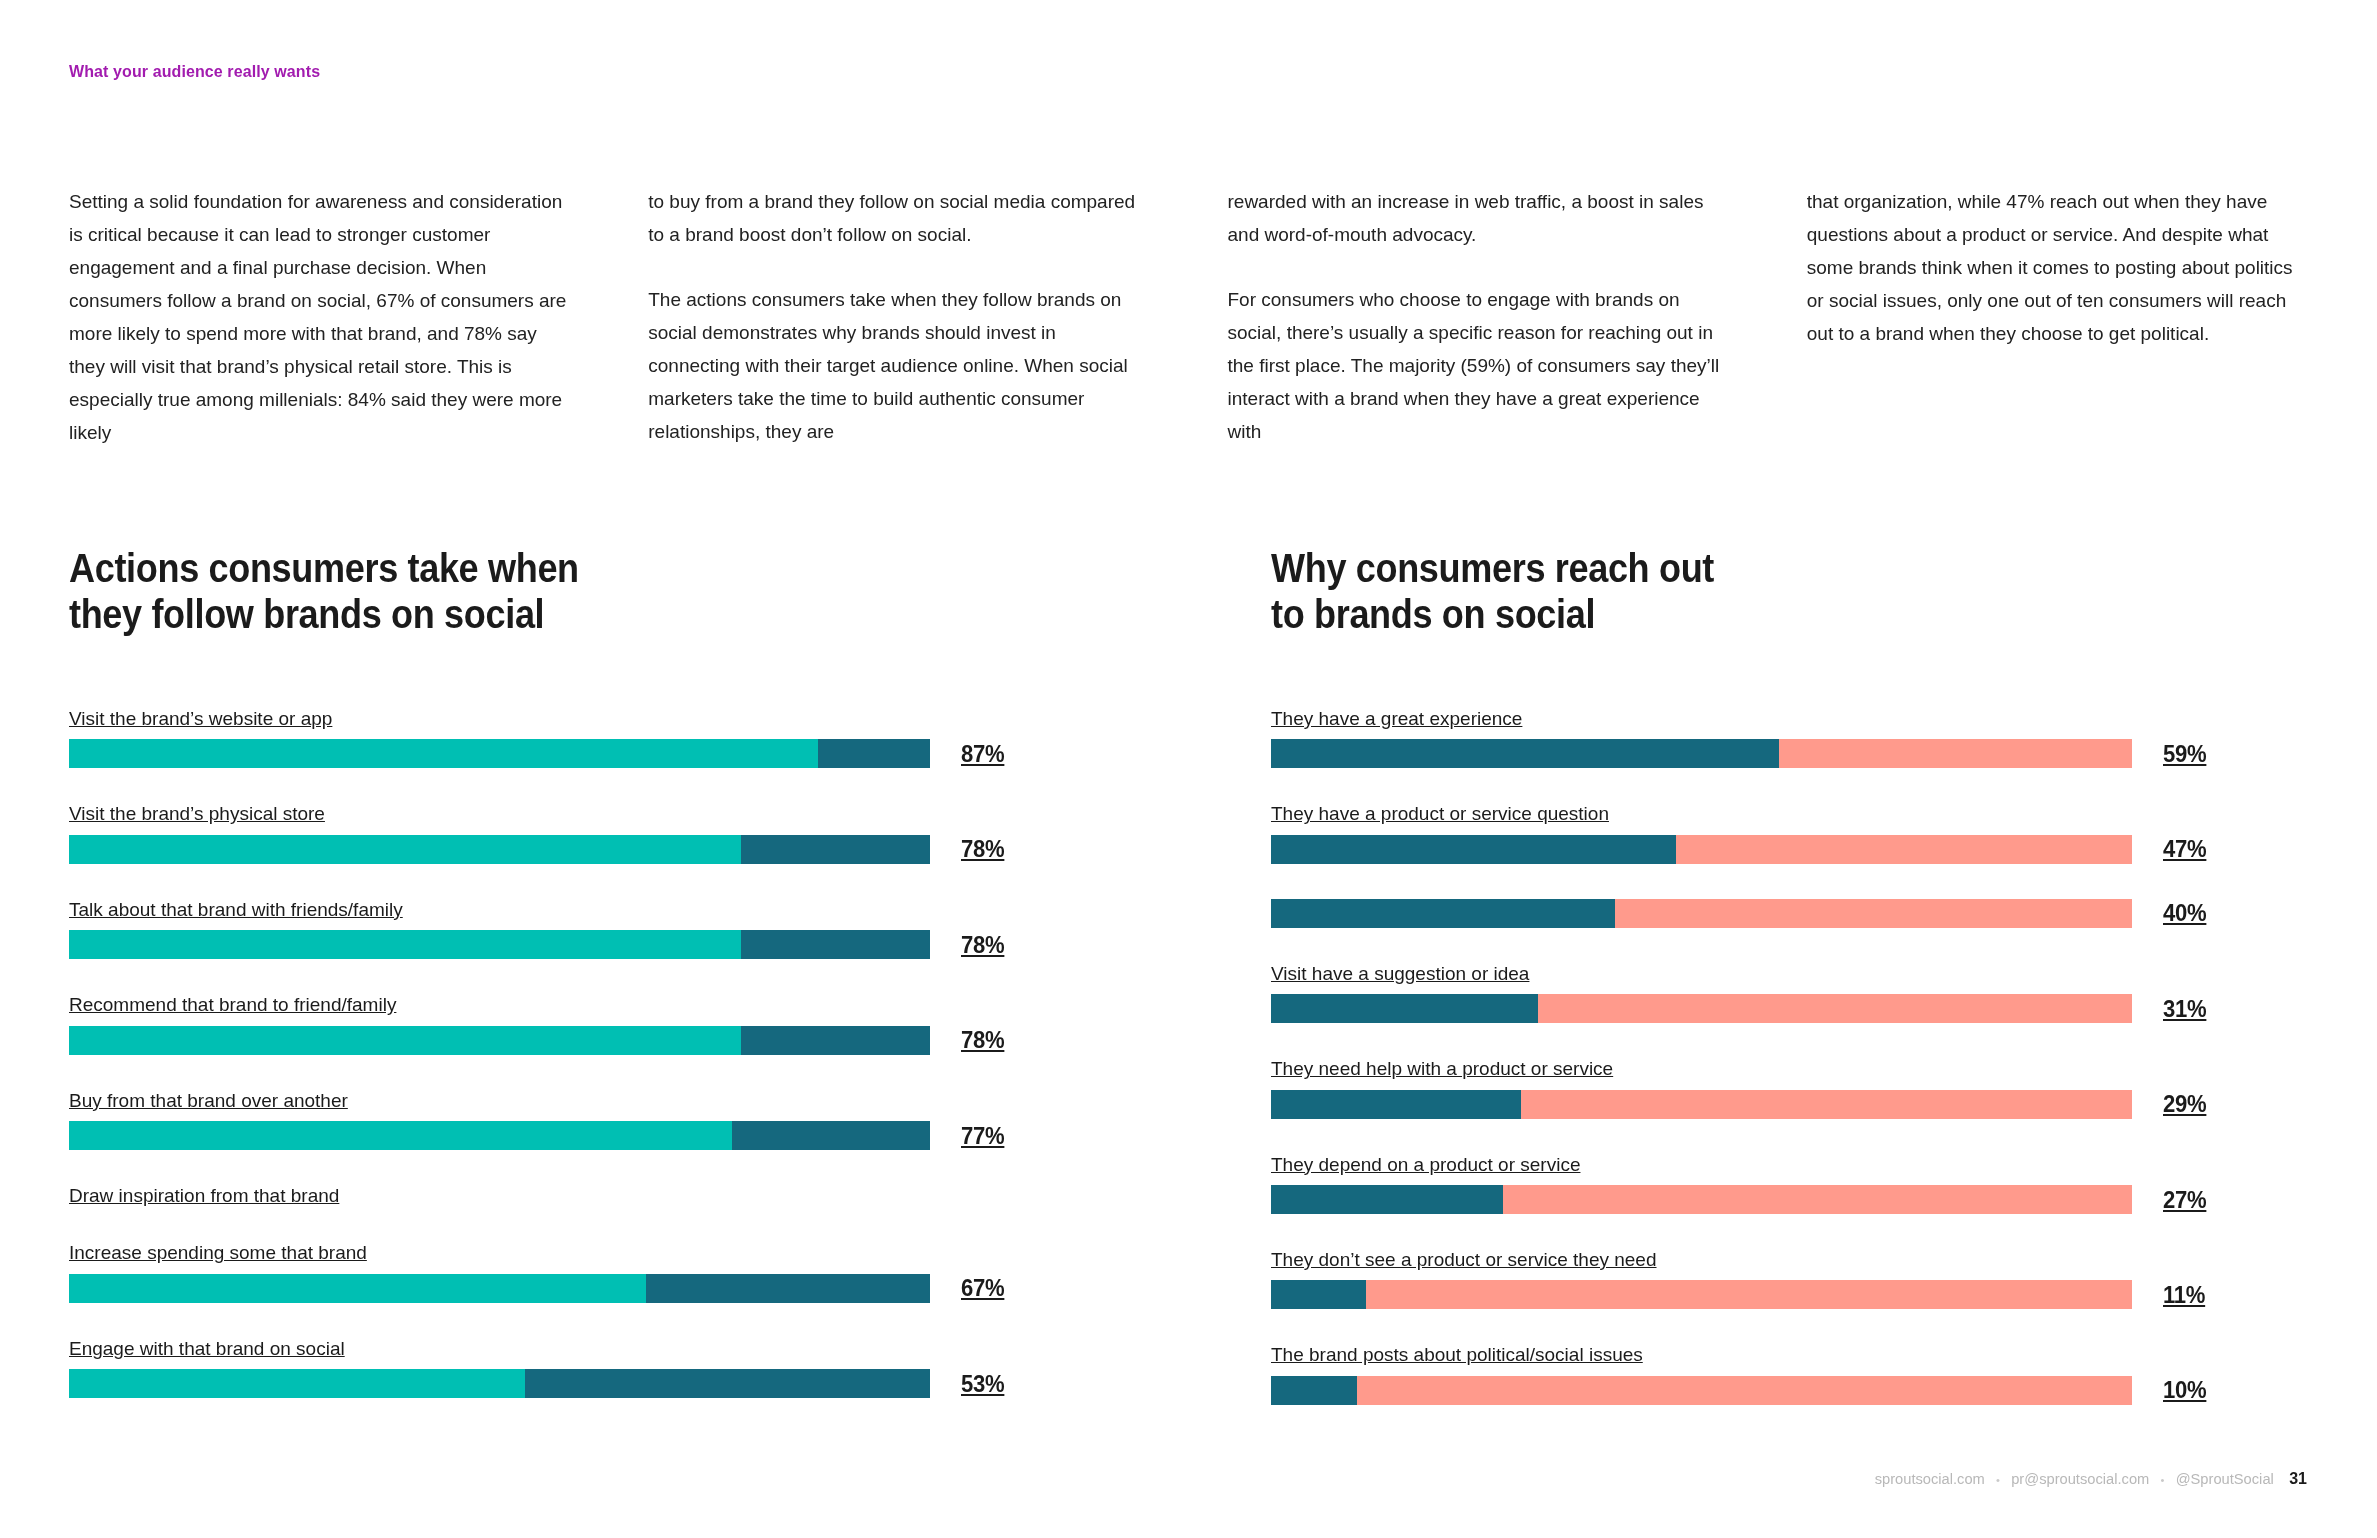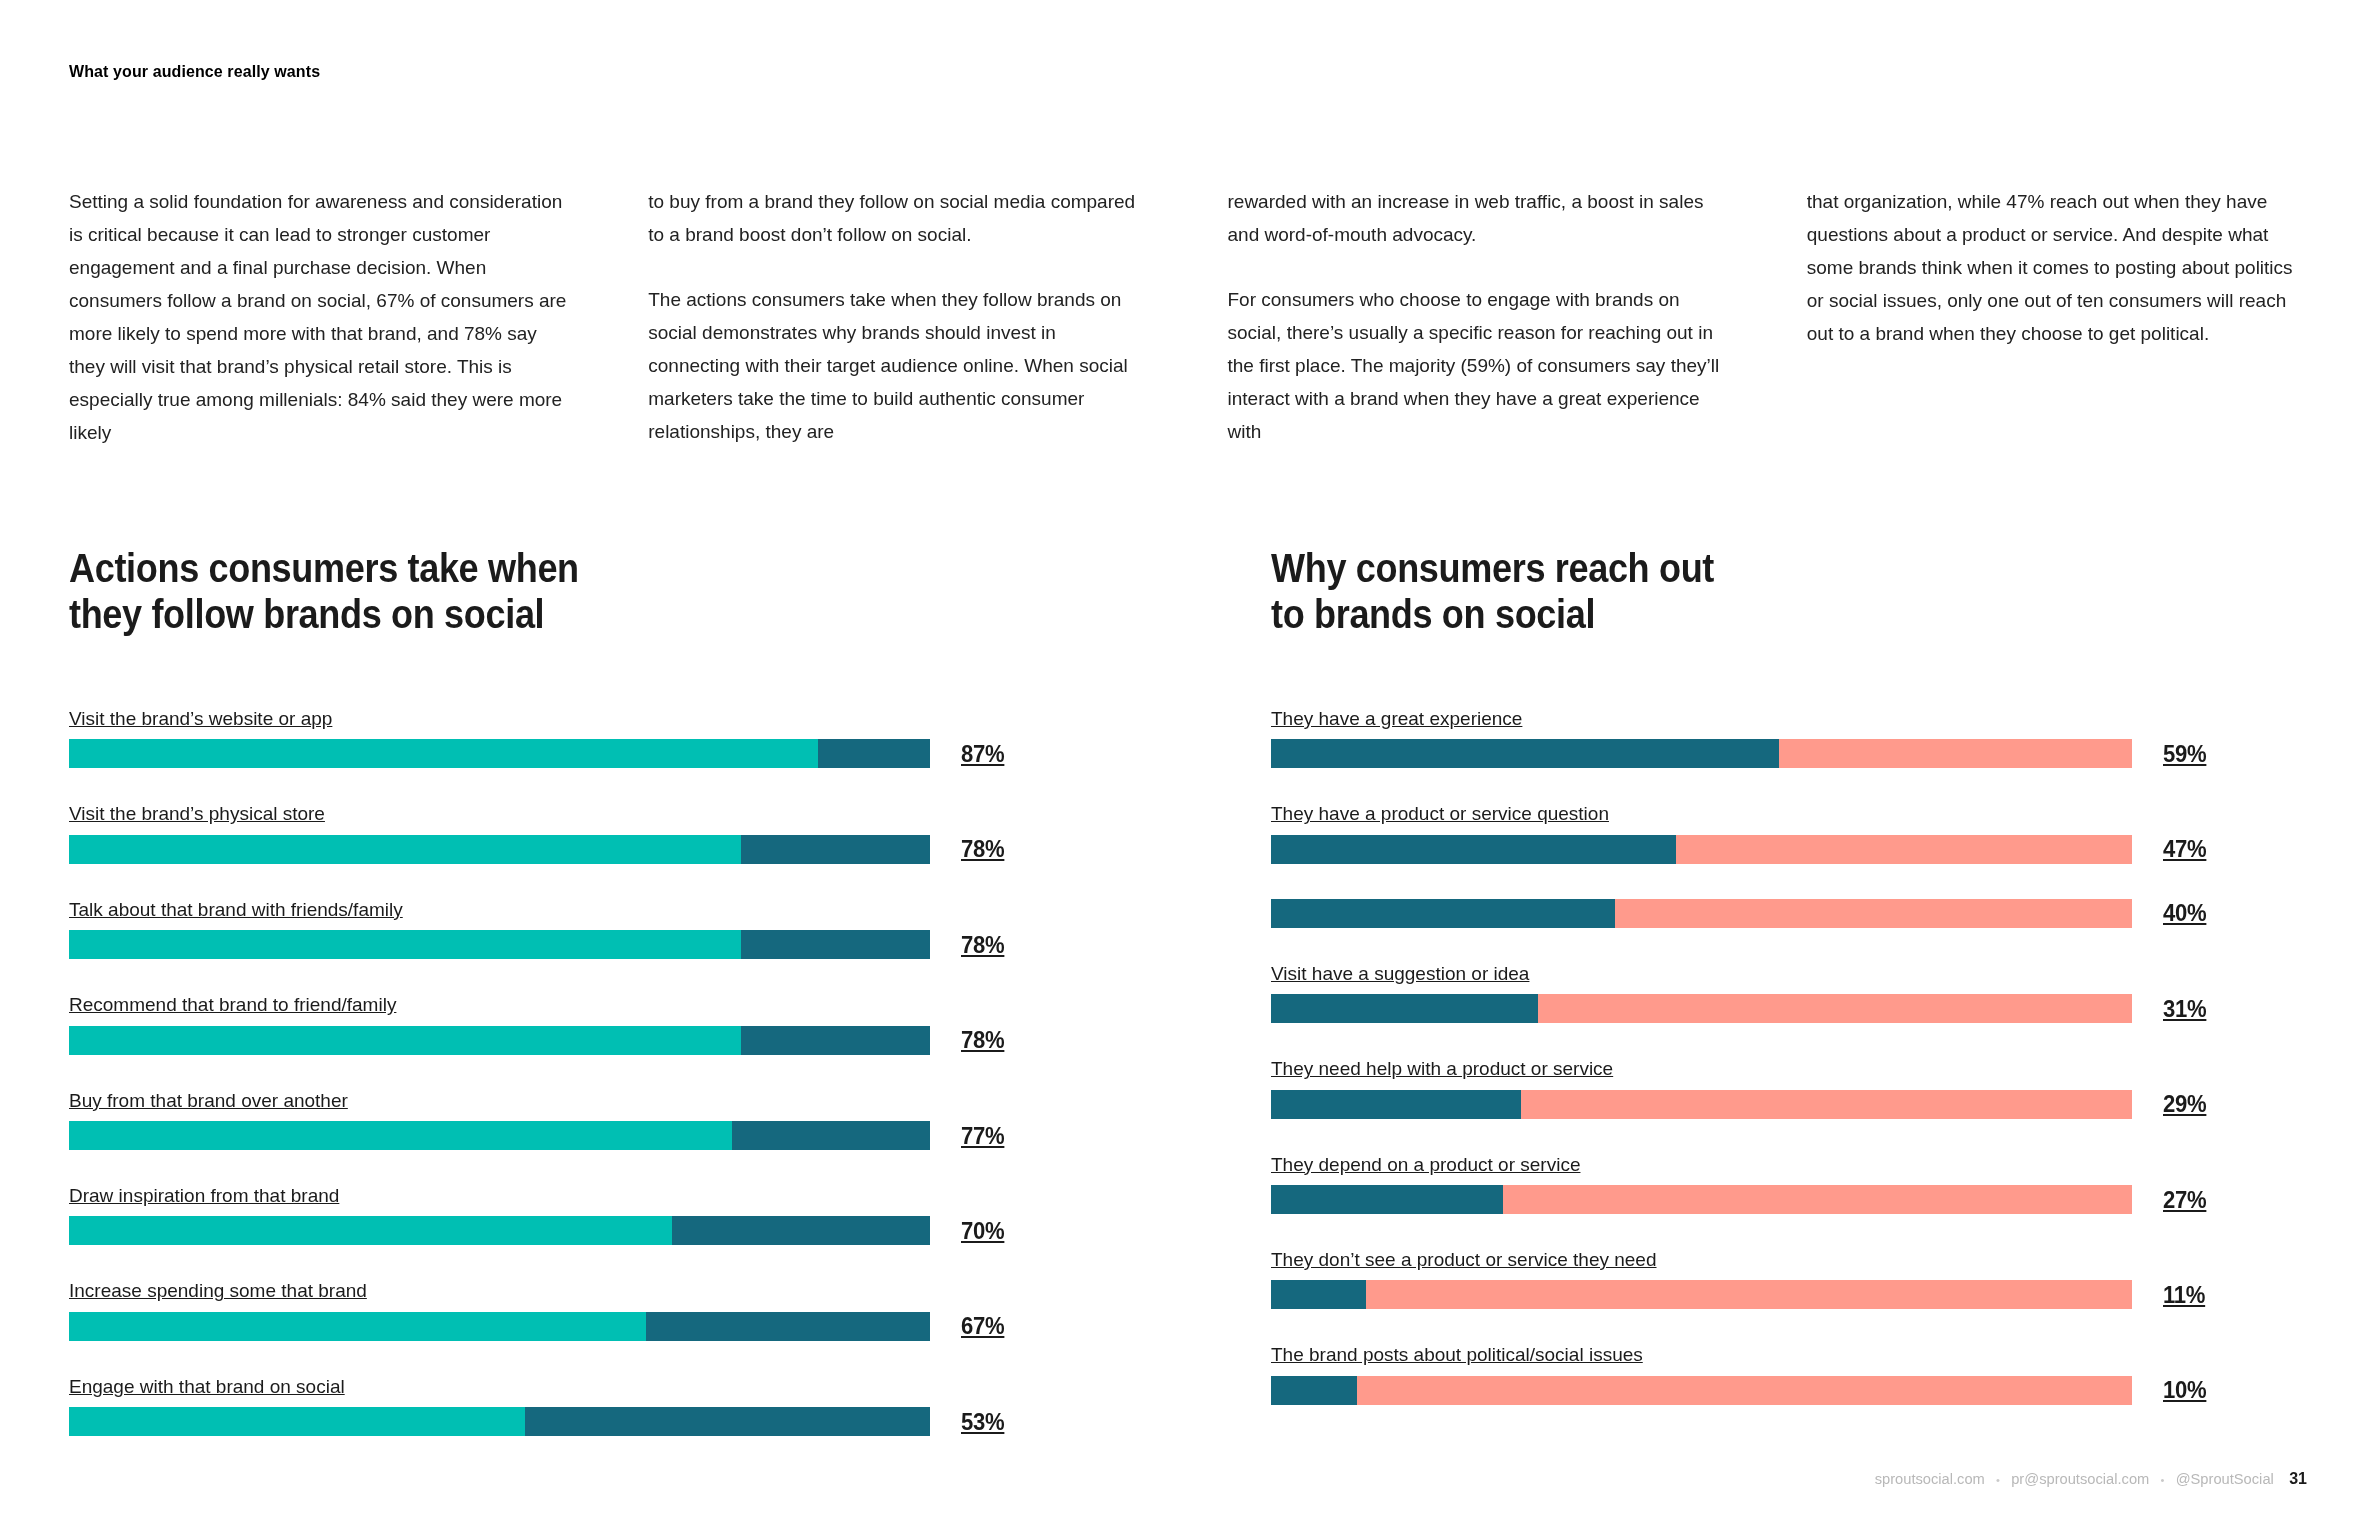--- a/index.html
+++ b/index.html
@@ -17,21 +17,21 @@
   }
 
   
   .running-header {
     position: absolute;
     left: 69px;
     top: 63px;
     font-size: 16px;
     font-weight: bold;
     letter-spacing: 0.1px;
-    color: #000000;
+    color: #a21caf;
   }
 
   
   .intro {
     position: absolute;
     left: 69px;
     top: 185px;
     width: 2238px;
     display: flex;
     gap: 16px;
@@ -214,26 +214,20 @@
         <div class="row-label">Buy from that brand over another</div>
         <div class="row-bar-line">
           <div class="track track-left">
             <div class="fill fill-left" style="width: 77%;"></div>
           </div>
           <div class="value">77%</div>
         </div>
       </div>
       <div class="row">
         <div class="row-label">Draw inspiration from that brand</div>
-        <div class="row-bar-line">
-          <div class="track track-left">
-            <div class="fill fill-left" style="width: 70%;"></div>
-          </div>
-          <div class="value">70%</div>
-        </div>
       </div>
       <div class="row">
         <div class="row-label">Increase spending some that brand</div>
         <div class="row-bar-line">
           <div class="track track-left">
             <div class="fill fill-left" style="width: 67%;"></div>
           </div>
           <div class="value">67%</div>
         </div>
       </div>

